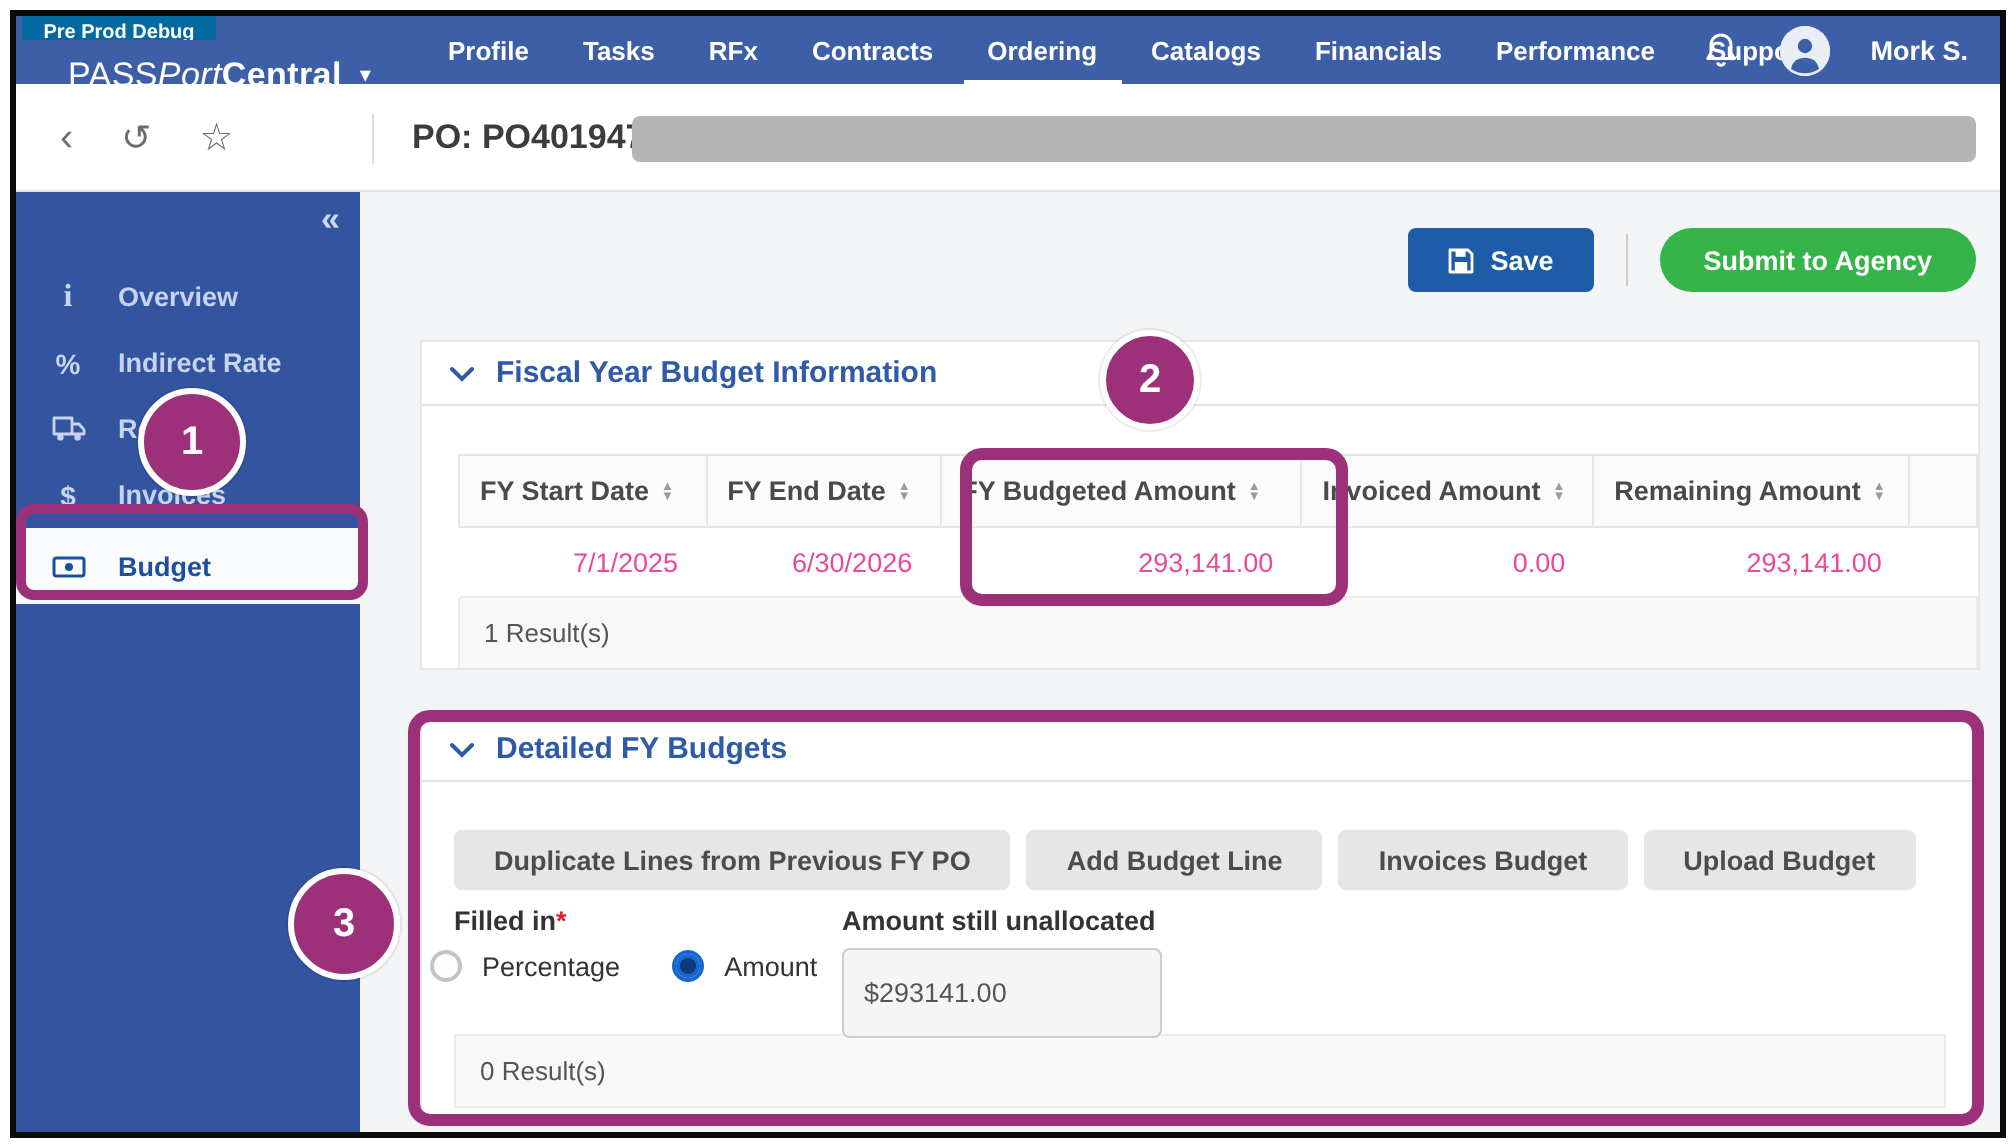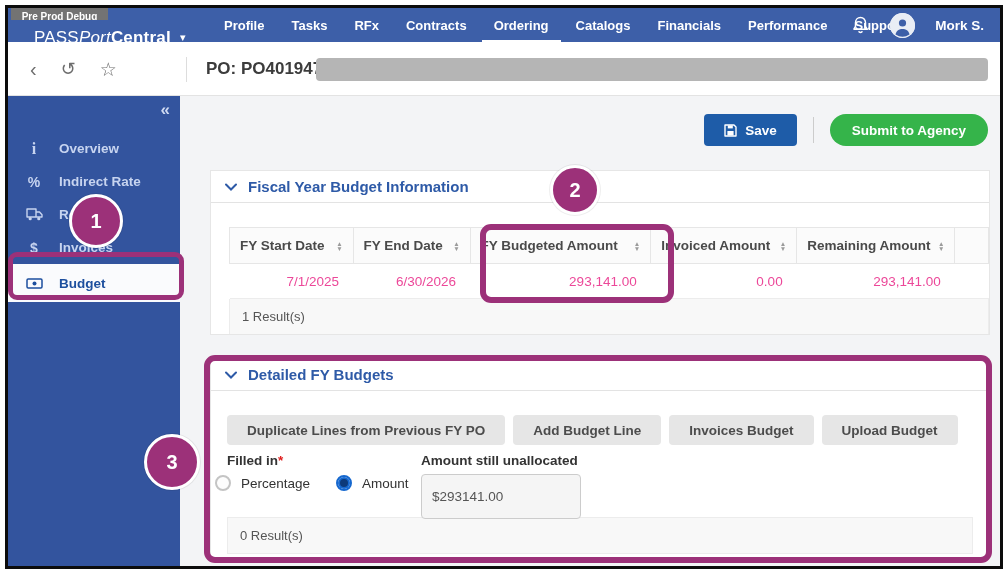--- a/index.html
+++ b/index.html
@@ -1,21 +1,21 @@
 <!DOCTYPE html>
 <html><head>
 <meta charset="utf-8">
 <style>
   * { margin:0; padding:0; box-sizing:border-box; }
   html,body { width:1008px; height:574px; background:#fff; font-family:"Liberation Sans", sans-serif; }
   .frame { position:absolute; left:5px; top:5px; width:998px; height:564px; border:3px solid #0c0c0c; background:#fff; overflow:hidden; }
 
   
   .navbar { position:absolute; left:0; top:0; right:0; height:34px; background:#3d5fa8; z-index:2; }
-  .env-badge { position:absolute; left:3px; top:0; width:97px; height:12px; background:#737373; color:#fff;
+  .env-badge { position:absolute; left:3px; top:0; width:97px; height:12px; background:#0369a1; color:#fff;
                font-size:10px; font-weight:bold; text-align:center; overflow:hidden; line-height:17px; margin-top:0; }
   .brand { position:absolute; left:26px; top:20px; color:#fff; font-size:17px; letter-spacing:.2px; white-space:nowrap; }
   .brand .it { font-style:italic; }
   .brand .bold { font-weight:bold; }
   .brand .caret { font-size:11px; margin-left:9px; vertical-align:2px; }
   .nav-items { position:absolute; left:216px; top:0; height:34px; display:flex; align-items:center; gap:27px; }
   .nav-item { position:relative; color:#fff; font-size:13px; font-weight:600; cursor:pointer; white-space:nowrap; }
   .nav-item.active::after { content:""; position:absolute; left:-12px; right:-12px; bottom:-11px; height:4px; background:#fff; }
   .nav-right { position:absolute; right:16px; top:0; height:34px; display:flex; align-items:center; gap:20px; }
   .bell { width:18px; height:20px; display:flex; align-items:center; }
@@ -50,21 +50,21 @@
                 font-size:13.5px; font-weight:bold; font-family:inherit; cursor:pointer; }
 
   
   .card { position:absolute; left:30px; right:10px; background:#fff; border:1px solid #e6e6e6; overflow:hidden; }
   .card-title-row { height:32px; border-bottom:1px solid #e3e3e3; display:flex; align-items:center; padding-left:14px; gap:11px; cursor:pointer; }
   .card-title { color:#2e5aa7; font-size:15px; font-weight:bold; }
 
   .fy-card { top:74px; height:165px; }
   .fy-table { margin:24px 0 0 18px; border-collapse:collapse; font-size:13.5px; table-layout:fixed; }
   .fy-table th { border:1px solid #e6e6e6; background:#fbfbfb; padding:0 10px; height:36px; color:#4a4a4a; font-weight:bold; text-align:left; white-space:nowrap; overflow:hidden; }
-  .th-inner { display:flex; align-items:center; justify-content:space-between; gap:6px; }
+  .th-inner { display:flex; align-items:center; gap:6px; }
   .sort { font-size:6.5px; line-height:5px; color:#9b9b9b; text-align:center; cursor:pointer; flex:none; }
   .fy-table td { border-bottom:1px solid #ececec; padding:0 14px; height:35px; text-align:right; color:#ec4899; white-space:nowrap; }
   .results-bar { margin-left:18px; background:#f8f8f8; border:1px solid #ececec; border-top:none; padding:10px 12px; font-size:13px; color:#555; }
 
   .det-card { top:262px; height:200px; }
   .det-buttons { display:flex; gap:8px; margin:24px 0 0 16px; }
   .btn-gray { background:#e6e6e6; color:#4c4c4c; border:none; border-radius:4px; height:30px; padding:0 20px;
               font-size:13.5px; font-weight:bold; font-family:inherit; cursor:pointer; white-space:nowrap; }
   .det-form { position:relative; margin:8px 0 0 16px; height:52px; }
   .field-label { font-size:13.5px; font-weight:bold; color:#333; }

